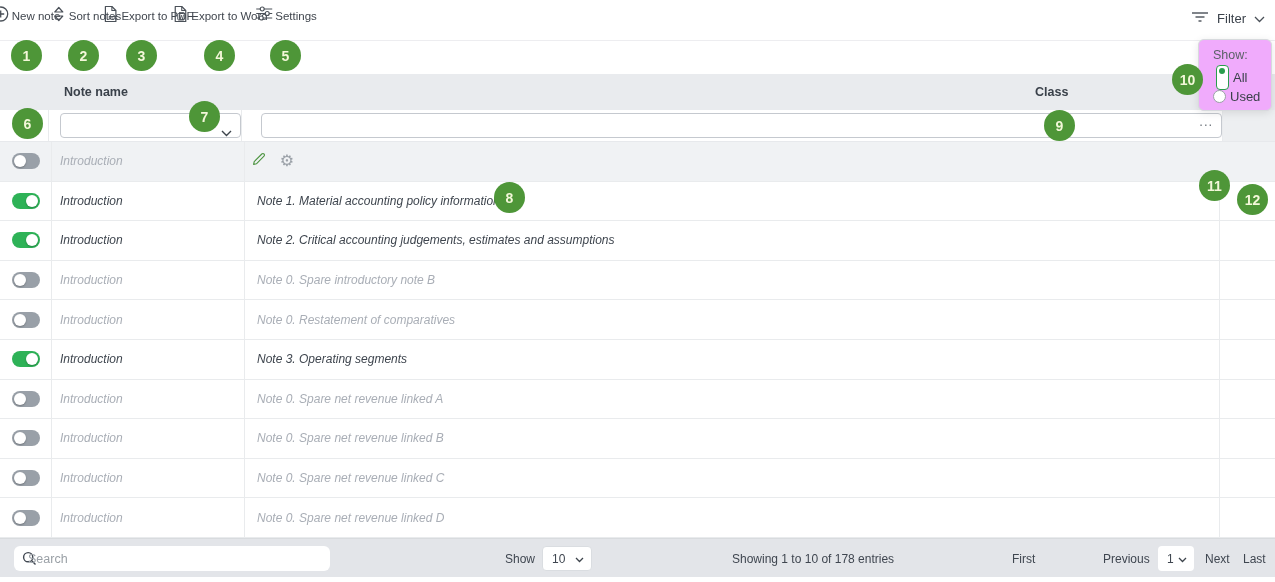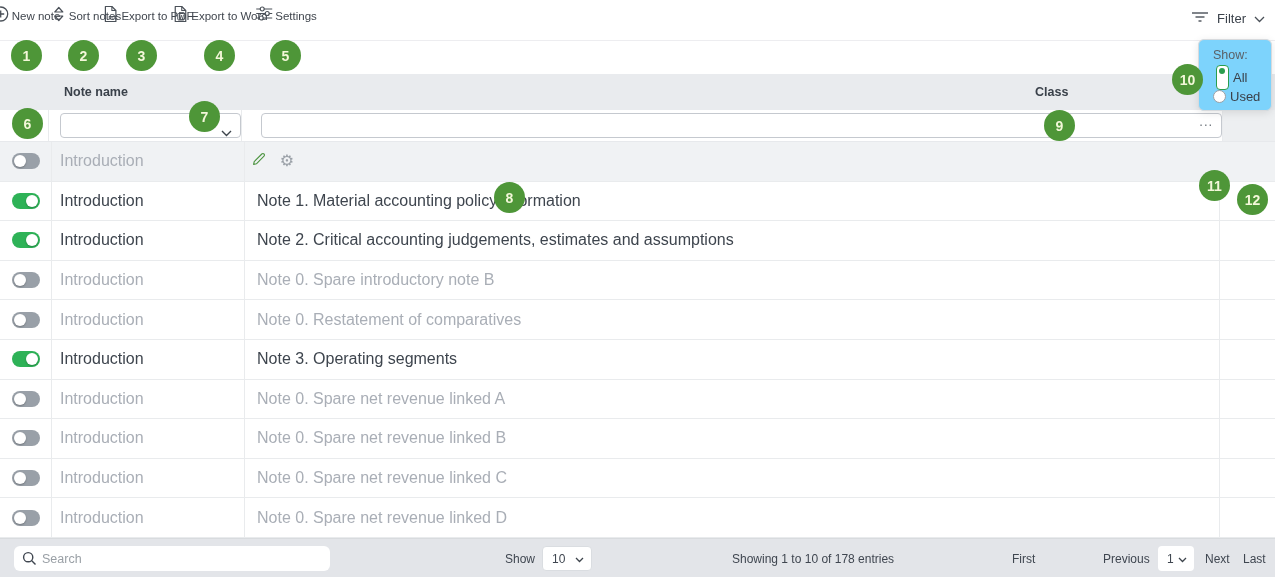--- a/index.html
+++ b/index.html
@@ -10,21 +10,21 @@
   .toolbar{position:absolute;left:0;top:0;width:1275px;height:40px;background:#fff;
            border-bottom:1px solid #ededf0;}
   .tb-item{position:absolute;top:5px;transform:translateX(-50%);display:flex;
            flex-direction:row;align-items:center;gap:2px;cursor:pointer;}
   .tb-label{font-size:11.5px;color:#40464e;white-space:nowrap;}
   .filter-ctl{position:absolute;top:11px;right:10px;display:flex;align-items:flex-end;gap:8px;
               font-size:13px;color:#3b424b;cursor:pointer;}
 
   
   .filter-panel{position:absolute;left:1198px;top:39px;width:74px;height:72px;box-sizing:border-box;
-                background:#7dd3fc;border:1px solid #d7dadd;border-radius:6px;
+                background:#f0abfc;border:1px solid #d7dadd;border-radius:6px;
                 box-shadow:0 2px 8px rgba(0,0,0,.10);z-index:45;padding:8px 0 0 14px;}
   .fp-title{font-size:12.5px;color:#5b6167;margin-bottom:6px;}
   .fp-opt{display:flex;align-items:center;gap:4px;height:19px;font-size:13px;color:#3a414a;cursor:pointer;}
   .radio{width:13px;height:13px;border-radius:50%;border:1.5px solid #9aa0a6;box-sizing:border-box;
          position:relative;background:#fff;flex:0 0 13px;}
   .radio.sel{border-color:#2a9d4e;}
   .radio.sel::after{content:"";position:absolute;left:2px;top:2px;width:6px;height:6px;
                     border-radius:50%;background:#2a9d4e;}
 
   
@@ -38,21 +38,21 @@
   .note-row.hovered{background:#f0f2f4;}
   .cell{height:100%;display:flex;align-items:center;box-sizing:border-box;}
   .col-toggle{width:52px;justify-content:center;}
   .col-class{width:193px;padding-left:8px;}
   .col-note{flex:1;padding-left:12px;}
   .col-actions{width:55px;justify-content:center;gap:13px;}
   .note-row .col-toggle,.note-row .col-class,.note-row .col-note,
   .frow .col-toggle,.frow .col-class,.frow .col-note{border-right:1px solid #e9ebed;}
   .thead .col-class{padding-left:8px;}
   .thead .col-note{padding-left:12px;}
-  .rtxt{font-size:16px;color:#3e454e;white-space:nowrap;overflow:hidden;}
+  .rtxt{font-size:12px;color:#3e454e;white-space:nowrap;overflow:hidden;font-style:italic;}
   .rtxt.dim{color:#a9aeb6;}
   .frow .col-actions{background:#edeff1;}
 
   
   .toggle{width:28px;height:16px;border-radius:8px;position:relative;cursor:pointer;}
   .toggle.on{background:#2eb257;}
   .toggle.off{background:#99a0a8;}
   .knob{position:absolute;top:2px;width:12px;height:12px;border-radius:50%;background:#fff;
         box-shadow:0 1px 2px rgba(0,0,0,.25);}
   .toggle.on .knob{right:2px;}
@@ -67,21 +67,21 @@
                   border-radius:4px;padding:0 26px 0 8px;font:12px "Liberation Sans",sans-serif;outline:none;}
   .dots{position:absolute;right:9px;top:1px;color:#6d737a;font-size:13px;letter-spacing:1px;cursor:pointer;}
 
   
   .footer{position:absolute;left:0;top:538px;width:1275px;height:39px;background:#e3e5e9;
           border-top:1px solid #d8dbde;box-sizing:border-box;font-size:12px;color:#3f4650;}
   .search-wrap{position:absolute;left:14px;top:7px;width:316px;height:25px;background:#fff;border-radius:6px;}
   .search-wrap svg{position:absolute;left:8px;top:5px;}
   .search-wrap input{position:absolute;left:0;top:0;width:100%;height:100%;box-sizing:border-box;
                      border:none;background:transparent;border-radius:2px;outline:none;
-                     padding:0 8px 0 28px;font:12.5px "Liberation Sans",sans-serif;color:#3e454e;}
+                     padding:0 8px 0 14px;font:12.5px "Liberation Sans",sans-serif;color:#3e454e;}
   .search-wrap input::placeholder{color:#9aa0a6;}
   .ft-label{position:absolute;top:13px;}
   .mini-select{position:absolute;top:7px;height:25px;background:#fff;border:1px solid #dadde1;
                border-radius:4px;box-sizing:border-box;display:flex;align-items:center;
                justify-content:space-between;padding:0 7px 0 9px;cursor:pointer;}
   .pag{position:absolute;top:13px;cursor:pointer;white-space:nowrap;}
 
   
   .badge{position:absolute;width:31px;height:31px;border-radius:50%;background:#4e9638;
          color:#f3f7d9;display:flex;align-items:center;justify-content:center;

